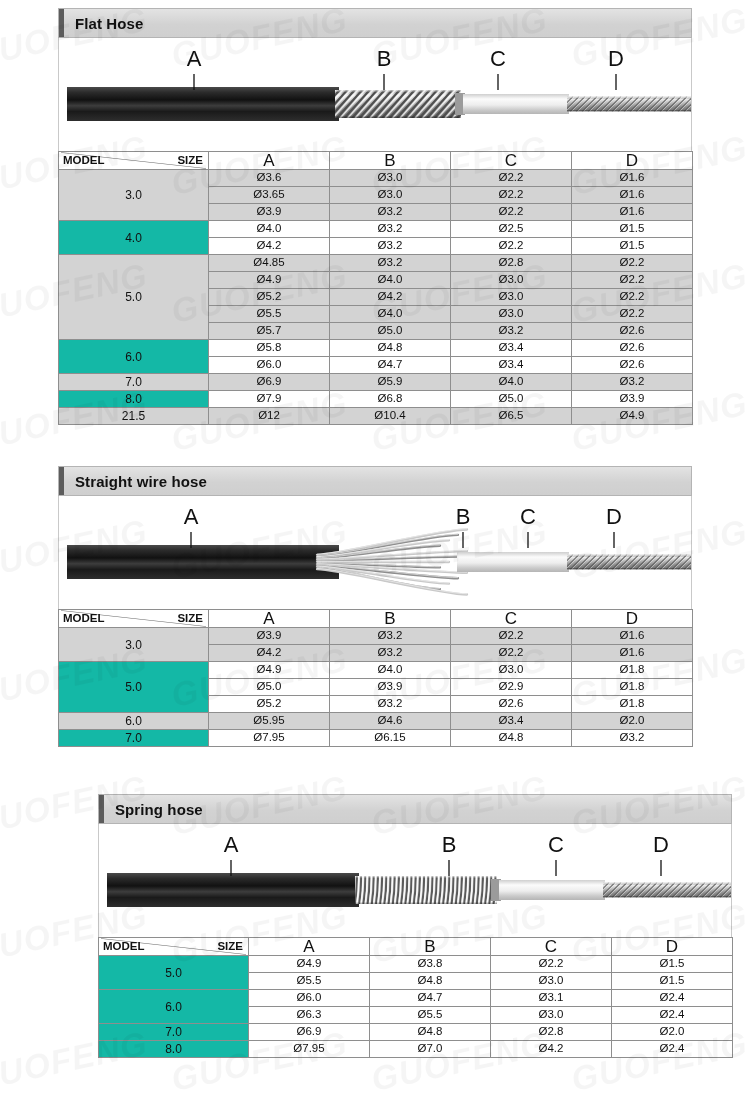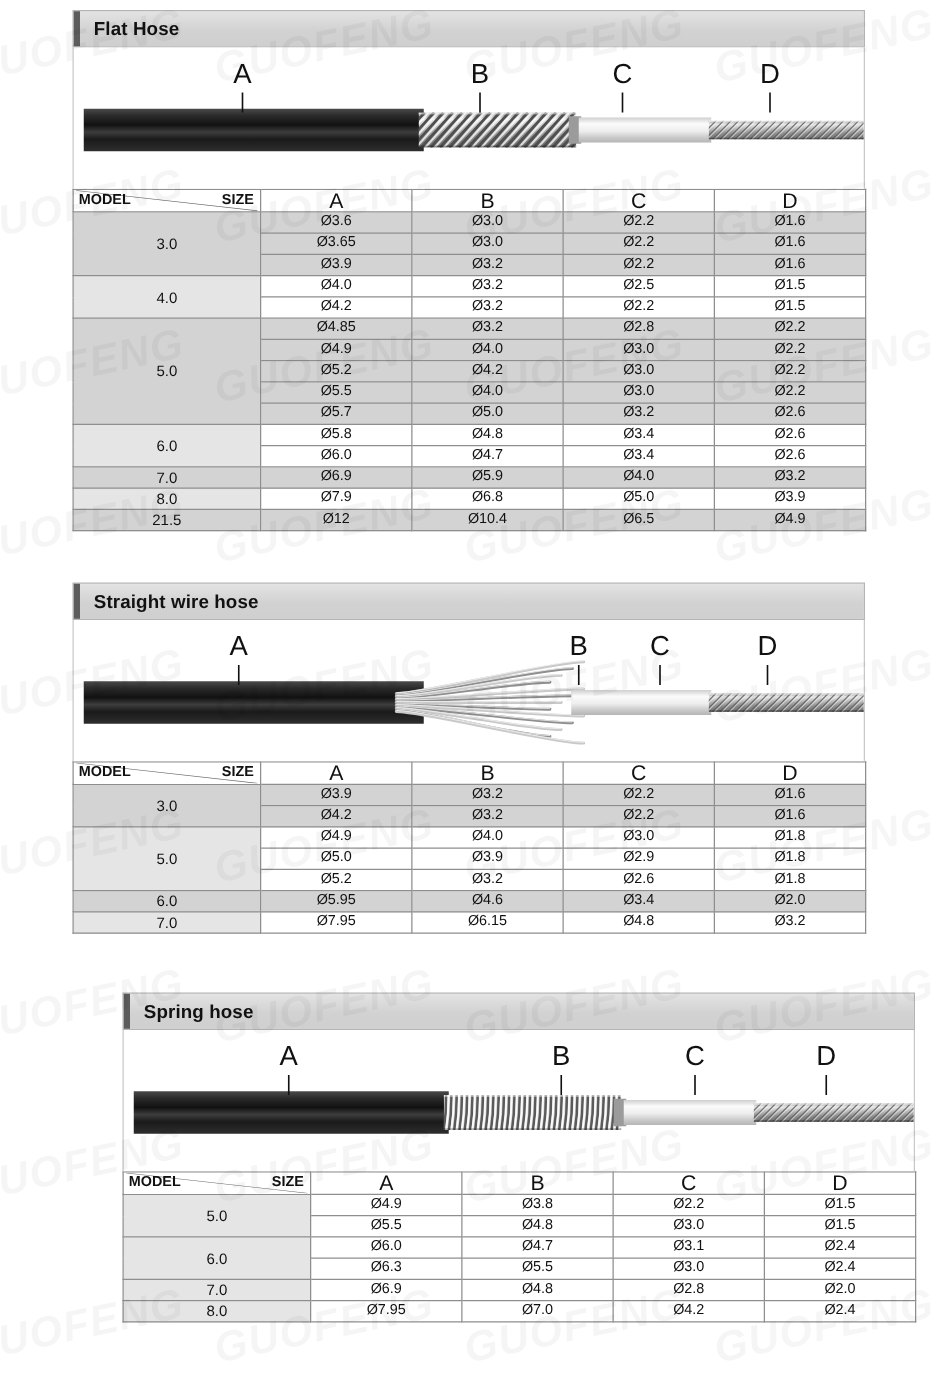--- a/index.html
+++ b/index.html
@@ -114,21 +114,21 @@
     left: 4px; bottom: 3px;
     font-size: 11.5px;
     font-weight: 700;
   }
   td.model {
     font-size: 12px;
   }
   tr.shade td { background: #d3d3d3; }
   tr.plain td { background: #ffffff; }
   td.model.shade { background: #d3d3d3; }
-  td.model.plain { background: #e5e5e5; }
+  td.model.plain { background: #14b8a6; }
 </style>
 </head>
 <body>
 
 <div id="page">
   <div class="wm-layer">
       <div class="wm" style="left: -30px; top: 18px; font-size: 34px; transform: rotate(-12deg);">GUOFENG</div>
       <div class="wm" style="left: 170px; top: 18px; font-size: 34px; transform: rotate(-12deg);">GUOFENG</div>
       <div class="wm" style="left: 370px; top: 18px; font-size: 34px; transform: rotate(-12deg);">GUOFENG</div>
       <div class="wm" style="left: 570px; top: 18px; font-size: 34px; transform: rotate(-12deg);">GUOFENG</div>

